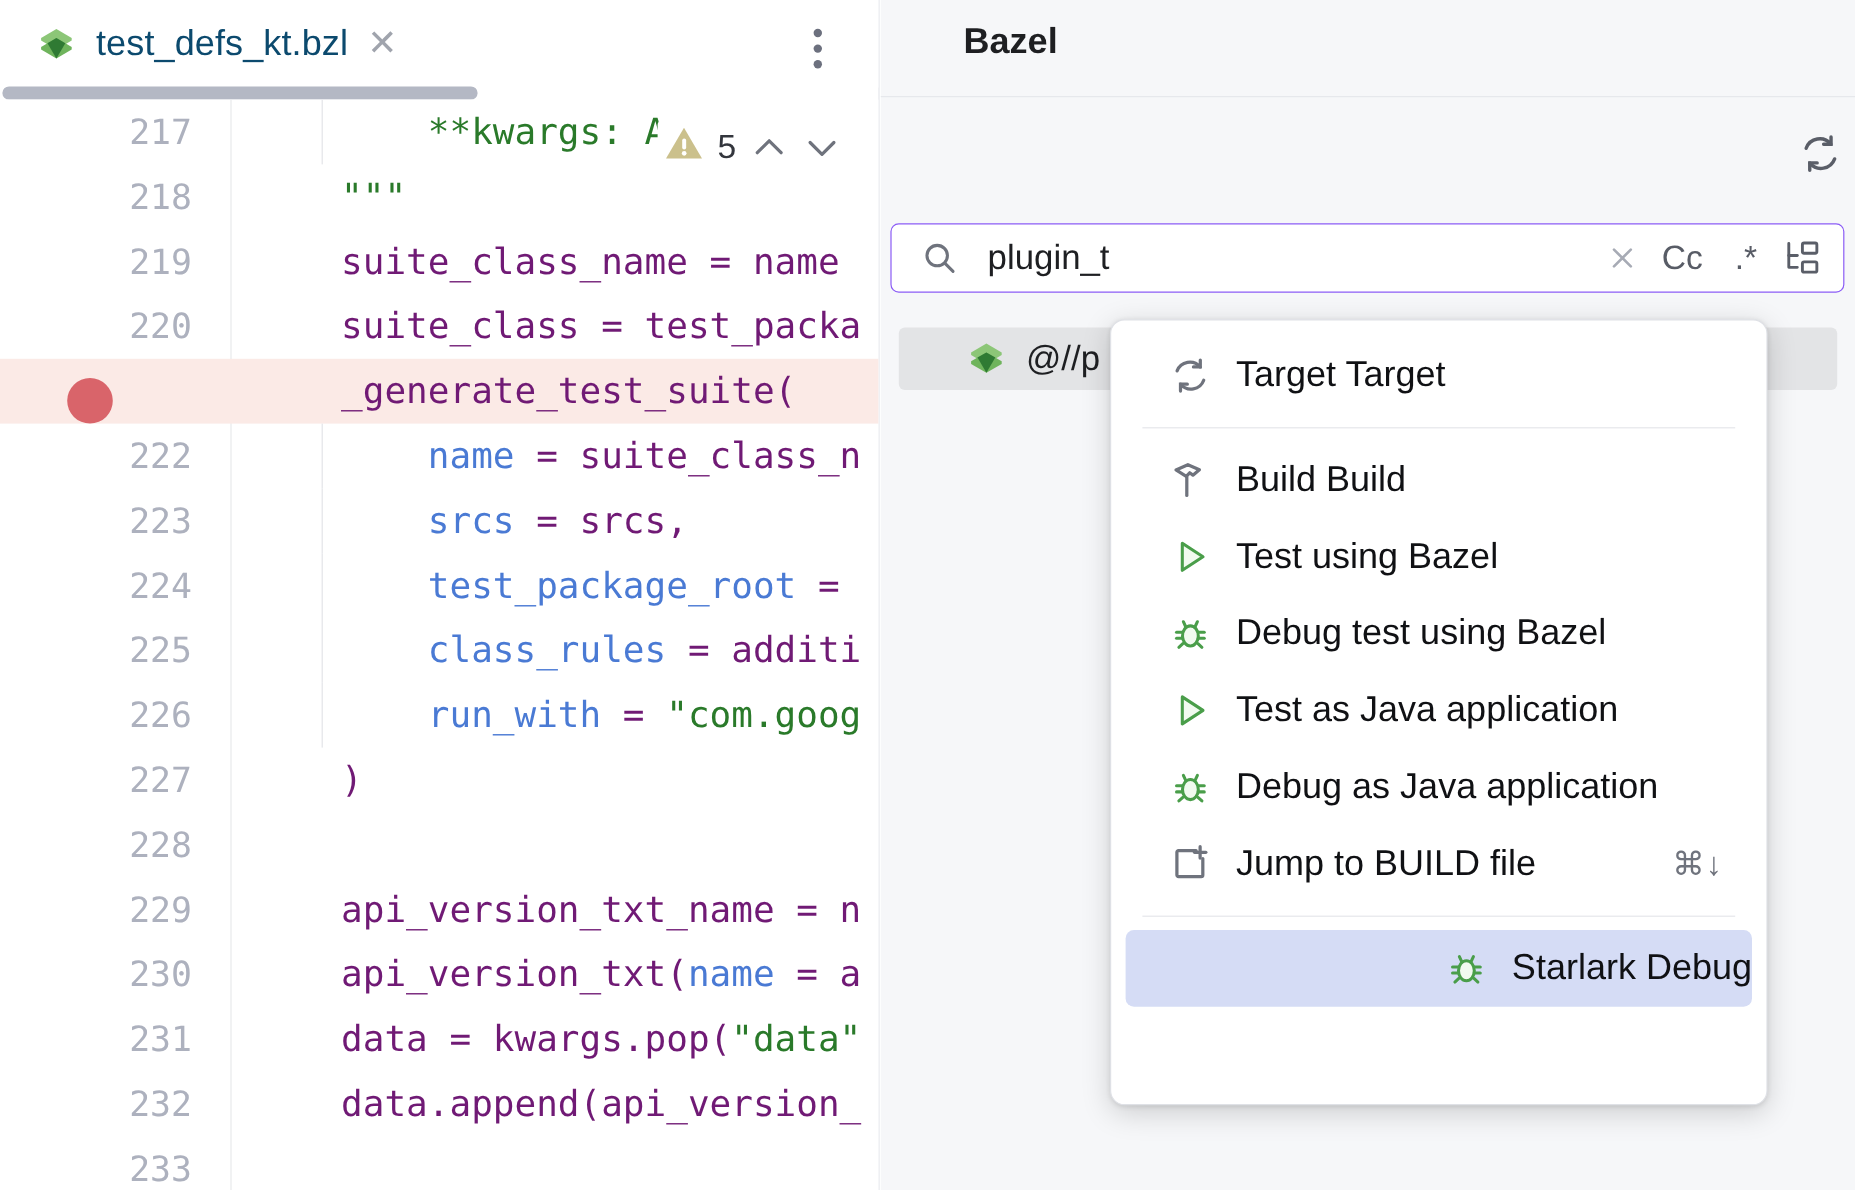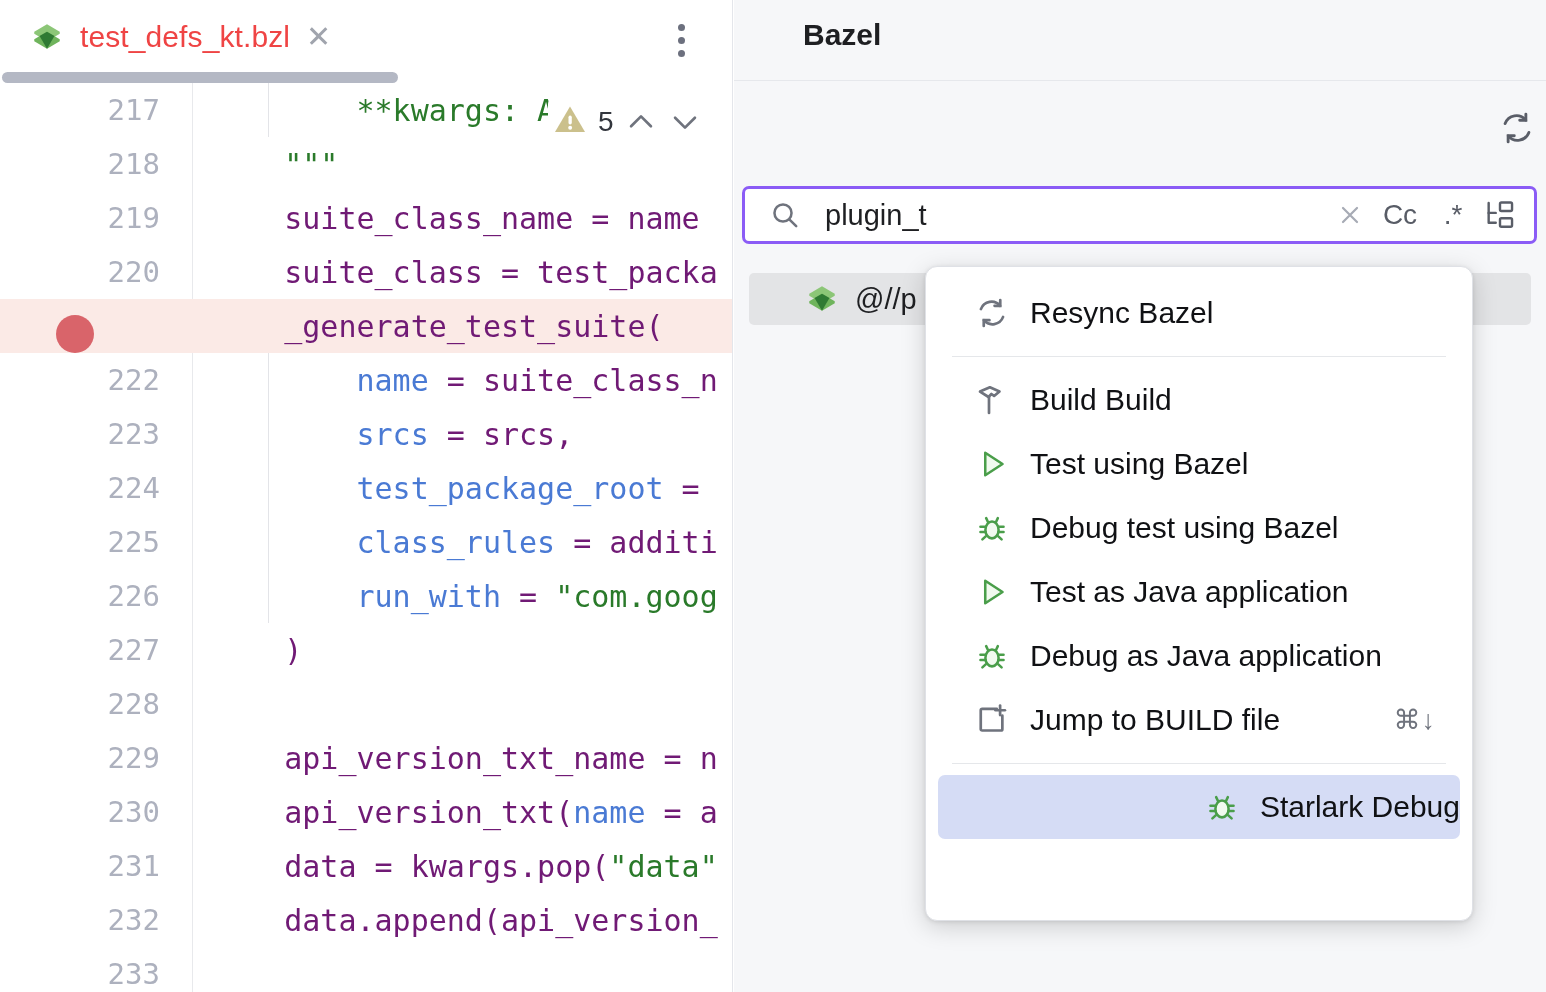--- a/index.html
+++ b/index.html
@@ -22,21 +22,21 @@
   .tab-bar {
     position: absolute; left: 0; top: 0; width: 733px; height: 73px;
     background: #ffffff;
   }
   .tab {
     position: absolute; left: 30px; top: 12px;
     height: 50px; display: flex; align-items: center; gap: 16px;
   }
   .bazel-leaf { display: inline-block; width: 34px; height: 34px; flex: none; }
   .tab-title {
-    font-size: 30px; color: #ef4444; letter-spacing: 0.1px;
+    font-size: 30px; color: #0c4a6e; letter-spacing: 0.1px;
     white-space: nowrap;
   }
   .tab-close {
     font-size: 30px; color: #a0a4ad; line-height: 1;
     cursor: pointer; font-weight: 300;
   }
   .kebab {
     position: absolute; left: 668px; top: 20px;
     width: 26px; height: 40px; display: flex; flex-direction: column;
     align-items: center; justify-content: center; gap: 6px; cursor: pointer;
@@ -111,21 +111,21 @@
     display: flex; align-items: center;
   }
   .tb-btn {
     width: 52px; height: 52px; display: flex; align-items: center;
     justify-content: center; cursor: pointer; flex: none;
   }
 
   .search-box {
     position: absolute; left: 742px; top: 186px;
     width: 795px; height: 58px;
-    background: #ffffff; border: 3px solid #8b5cf6; border-radius: 7px;
+    background: #ffffff; border: 1px solid #8b5cf6; border-radius: 7px;
     display: flex; align-items: center; padding: 0 12px 0 18px;
     z-index: 5;
   }
   .search-input-text {
     flex: 1; font-size: 29px; color: #1e1f22; margin-left: 18px;
     white-space: nowrap; overflow: hidden;
   }
   .sb-icon { width: 44px; height: 44px; display: flex; align-items: center; justify-content: center; cursor: pointer; flex: none; }
   .sb-text { font-size: 28px; color: #585c66; font-family: "Liberation Sans", sans-serif; }
 
@@ -356,21 +356,21 @@
   <div class="ctx-menu" id="ctx-menu">
       <div class="mi">
         <span class="mi-icon">
           <svg viewBox="0 0 24 24" width="36" height="36" fill="none" stroke="#6f737d" stroke-width="1.8" stroke-linecap="round">
             <path d="M4.6 9.4a7.5 7.5 0 0 1 12.8-2.2"></path>
             <path d="M19.4 14.6a7.5 7.5 0 0 1-12.8 2.2"></path>
             <path d="M17.5 3.4v3.8h-3.8"></path>
             <path d="M6.5 20.6v-3.8h3.8"></path>
           </svg>
         </span>
-        <span class="mi-label">Resync Bazel</span>
+        <span class="mi-label">Target Target</span>
       </div>
       <div class="mi-sep"></div>
       <div class="mi">
         <span class="mi-icon">
           <svg viewBox="0 0 24 24" width="36" height="36" fill="none" stroke="#6f737d" stroke-width="1.8" stroke-linecap="round" stroke-linejoin="round">
             <path d="M4 6.4 L10.6 3.5 L17 6.3 L13.4 9.3 L11.6 8 L9.7 10 Z"></path>
             <path d="M10 10.3 V20.6"></path>
           </svg>
         </span>
         <span class="mi-label">Build Build</span>

